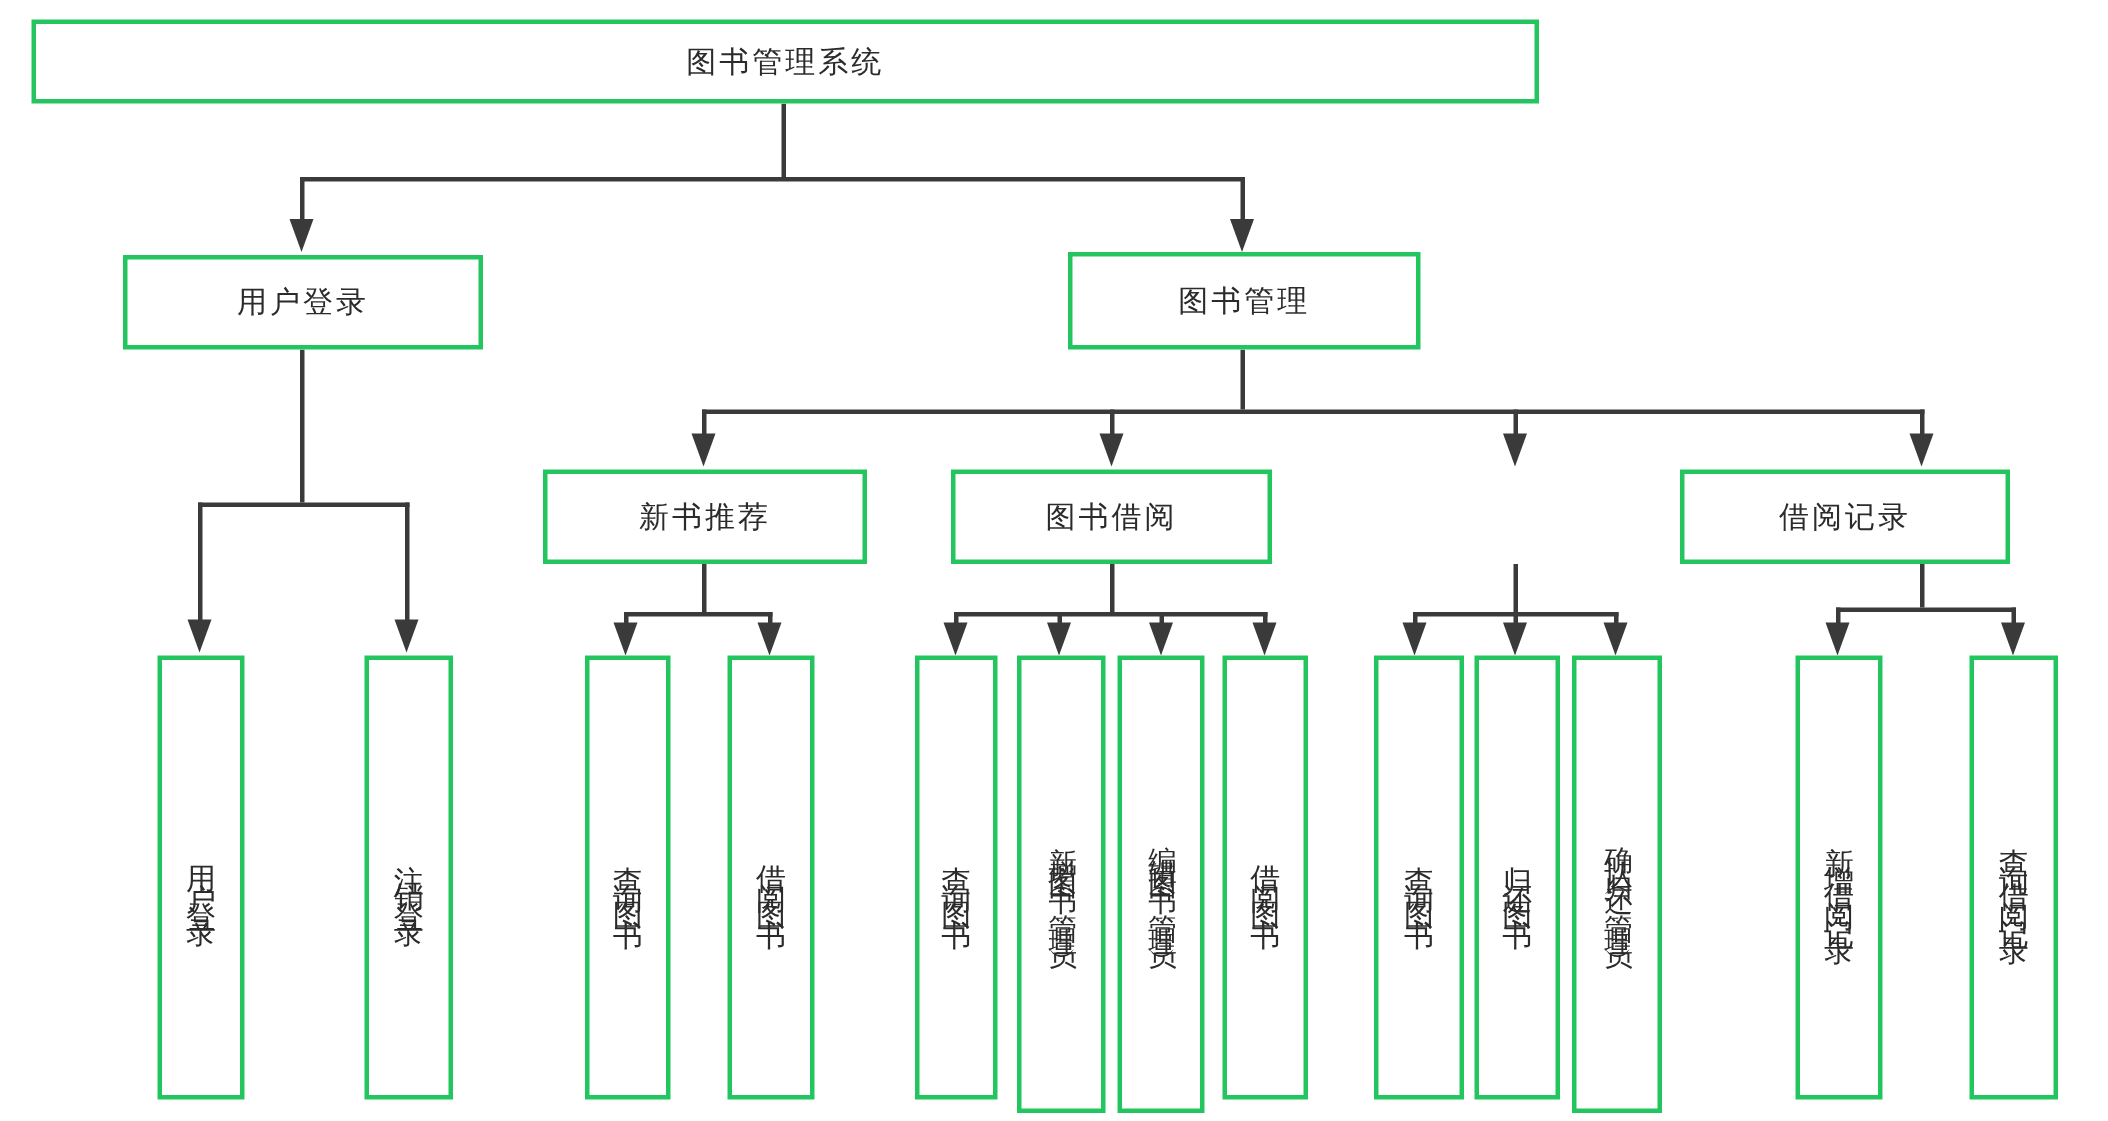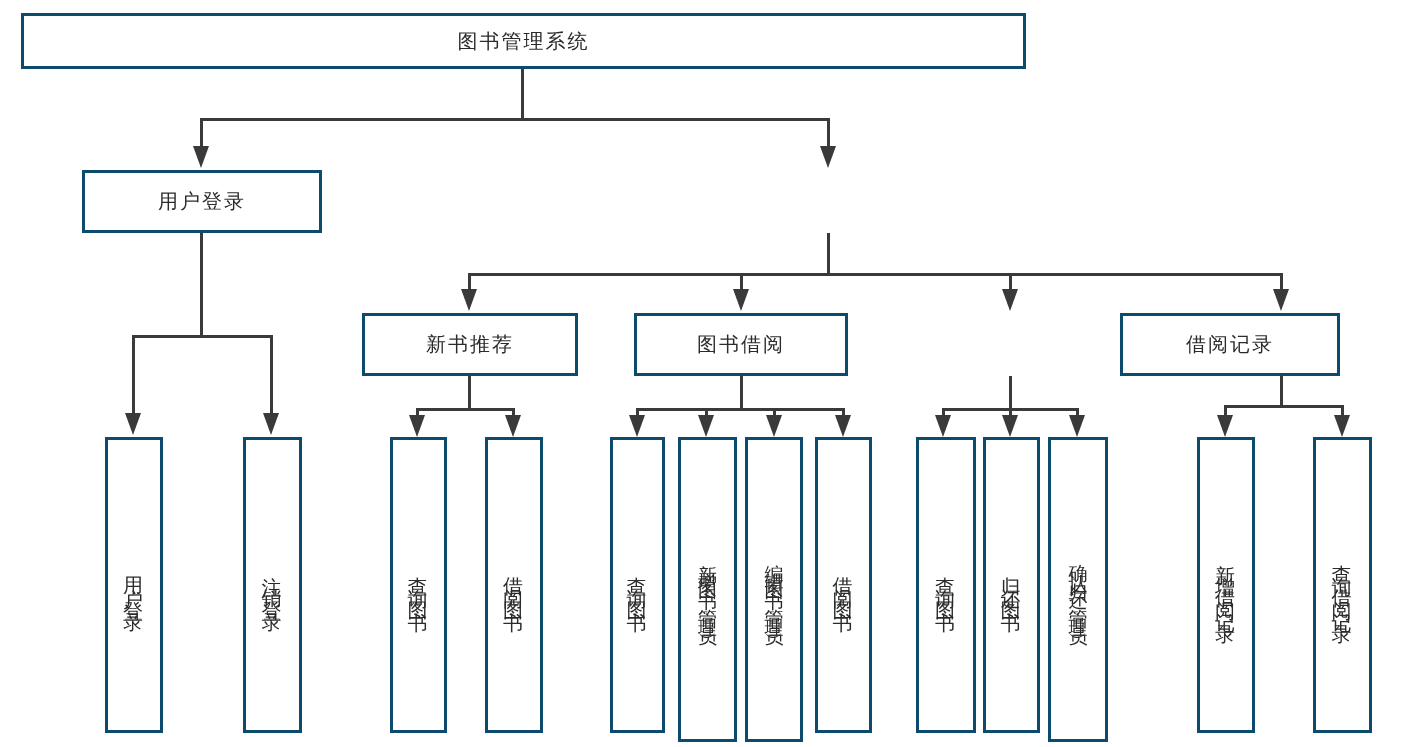--- a/index.html
+++ b/index.html
@@ -2,21 +2,21 @@
 <html><head>
 <meta charset="utf-8">
 <style>
   html,body{margin:0;padding:0;background:#ffffff;}
   #canvas{
     position:relative;width:1405px;height:747px;background:#ffffff;overflow:hidden;
     font-family:"Liberation Sans","DejaVu Sans",sans-serif;
   }
   .box{
     position:absolute;box-sizing:border-box;background:#ffffff;
-    border:3px solid #0c4a6e;color:#2b2b2b;
+    border:3px solid #22c55e;color:#2b2b2b;
     display:flex;align-items:center;justify-content:center;
     font-size:20px;letter-spacing:2px;white-space:nowrap;z-index:2;
   }
   .box.v{
     writing-mode:vertical-rl;text-orientation:mixed;
     letter-spacing:12px;white-space:normal;
   }
   .box.v.dense{letter-spacing:9px;font-size:19px;}
   .hline{position:absolute;height:3px;background:#3a3a3a;z-index:1;}
   .vline{position:absolute;width:3px;background:#3a3a3a;z-index:1;}
@@ -90,20 +90,21 @@
   <div class="vline" style="left:1280px;top:376px;height:29px"></div>
   <div class="hline" style="left:1224px;top:405px;width:120px"></div>
   <div class="vline" style="left:1224px;top:405px;height:12px"></div>
   <div class="arrow" style="left:1217px;top:415px"></div>
   <div class="vline" style="left:1341px;top:405px;height:12px"></div>
   <div class="arrow" style="left:1334px;top:415px"></div>
 
   <div class="box" style="left:21px;top:13px;width:1005px;height:56px">图书管理系统</div>
 
   <div class="box" style="left:82px;top:170px;width:240px;height:63px">用户登录</div>
+  <div class="box" style="left:712px;top:168px;width:235px;height:65px">图书管理</div>
 
   <div class="box" style="left:634px;top:313px;width:214px;height:63px">图书借阅</div>
   <div class="box" style="left:362px;top:313px;width:216px;height:63px">新书推荐</div>
   <div class="box" style="left:1120px;top:313px;width:220px;height:63px">借阅记录</div>
 
   <div class="box v" style="left:105px;top:437px;width:58px;height:296px">用户登录</div>
   <div class="box v" style="left:243px;top:437px;width:59px;height:296px">注销登录</div>
 
   <div class="box v" style="left:390px;top:437px;width:57px;height:296px">查询图书</div>
   <div class="box v" style="left:485px;top:437px;width:58px;height:296px">借阅图书</div>

